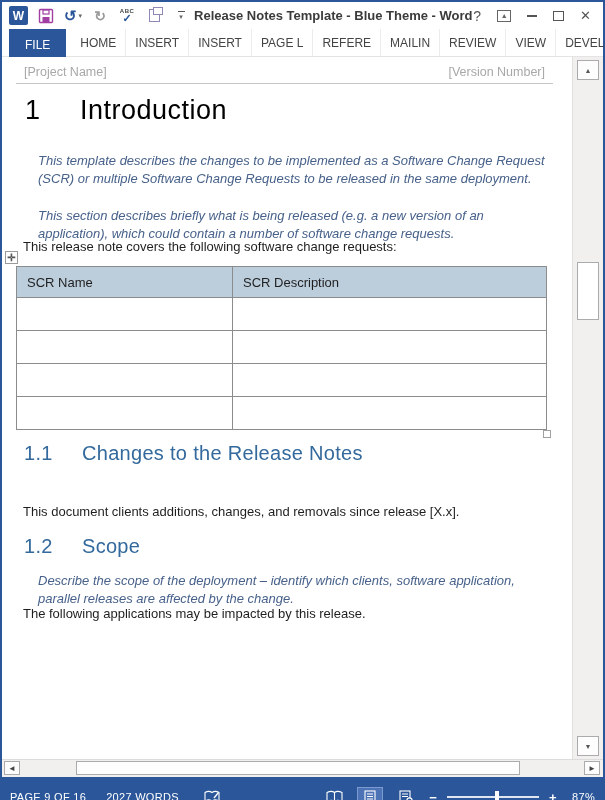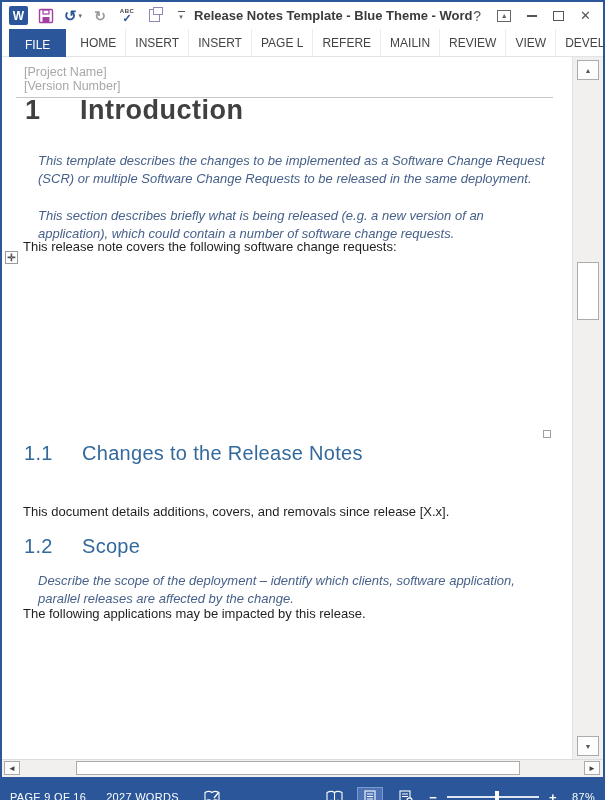--- a/index.html
+++ b/index.html
@@ -41,22 +41,22 @@
     display:flex; align-items:stretch; border-bottom:1px solid #e4e4e4; }
   .tab { display:flex; align-items:center; padding:0 9px; font-size:12px; color:#444;
     border-right:1px solid #ececec; white-space:nowrap; cursor:default; }
   .tab.file { background:#2B579A; color:#fff; padding:16px 16px; border-right:none; margin-left:7px; }
   .tab.first-after-file { margin-left:5px; }
 
   
   .page { position:absolute; top:55px; left:0; width:569px; height:702px; background:#fff; }
   .ph-header { position:absolute; top:6px; left:14px; width:537px; display:flex;
     justify-content:space-between; color:#A8A8A8; font-size:12.5px;
-    border-bottom:1px solid #C6C6C6; padding:2px 8px 4px 8px;flex-direction:column; }
-  .h1 { position:absolute; top:38px; left:23px; font-size:27px; color:#404040; letter-spacing:.5px;font-weight:bold; }
+    border-bottom:1px solid #C6C6C6; padding:2px 8px 4px 8px; }
+  .h1 { position:absolute; top:38px; left:23px; font-size:27px; color:#000000; letter-spacing:.5px; }
   .h1 .num { display:inline-block; width:55px; }
   .h2 { position:absolute; left:22px; font-size:20px; color:#33699C; letter-spacing:.3px; }
   .h2 .num { display:inline-block; width:58px; }
   .guidance { position:absolute; left:36px; width:512px; font-style:italic; color:#47618A;
     font-size:13px; line-height:1.4; }
   .bodytext { position:absolute; left:21px; width:520px; color:#1f1f1f; font-size:13px; }
 
   table.scr { position:absolute; top:209px; left:14px; width:531px; border-collapse:collapse; }
   table.scr th, table.scr td { border:1px solid #8C8C8C; font-size:13px; text-align:left;
     padding-left:10px; color:#1f1f1f; font-weight:normal; }
@@ -167,26 +167,50 @@
     <div class="h1">
       <span class="num">1</span><span>Introduction</span>
     </div>
 
     <div class="guidance" style="top:95px">This template describes the changes to be implemented as a Software Change Request (SCR) or multiple Software Change Requests to be released in the same deployment.</div>
     <div class="guidance" style="top:150px">This section describes briefly what is being released (e.g. a new version of an application), which could contain a number of software change requests.</div>
 
     <div class="bodytext" style="top:182px">This release note covers the following software change requests:</div>
 
     <div class="move-handle">✛</div>
+    <table class="scr">
+      <tbody>
+          <tr>
+        <th style="width:216px">SCR Name</th>
+        <th>SCR Description</th>
+      </tr>
+      <tr>
+            <td></td>
+            <td></td>
+          </tr>
+      <tr>
+            <td></td>
+            <td></td>
+          </tr>
+      <tr>
+            <td></td>
+            <td></td>
+          </tr>
+      <tr>
+            <td></td>
+            <td></td>
+          </tr>
+    </tbody>
+      </table>
     <div class="resize-handle"></div>
 
     <div class="h2" style="top:385px">
       <span class="num">1.1</span><span>Changes to the Release Notes</span>
     </div>
-    <div class="bodytext" style="top:447px">This document details additions, covers, and removals since release [X.x].</div>
+    <div class="bodytext" style="top:447px">This document clients additions, changes, and removals since release [X.x].</div>
 
     <div class="h2" style="top:478px">
       <span class="num">1.2</span><span>Scope</span>
     </div>
     <div class="guidance" style="top:515px">Describe the scope of the deployment – identify which clients, software application, parallel releases are affected by the change.</div>
     <div class="bodytext" style="top:549px">The following applications may be impacted by this release.</div>
   </div>
 
   <div class="v-scroll">
     <div class="v-btn up">▲</div>

